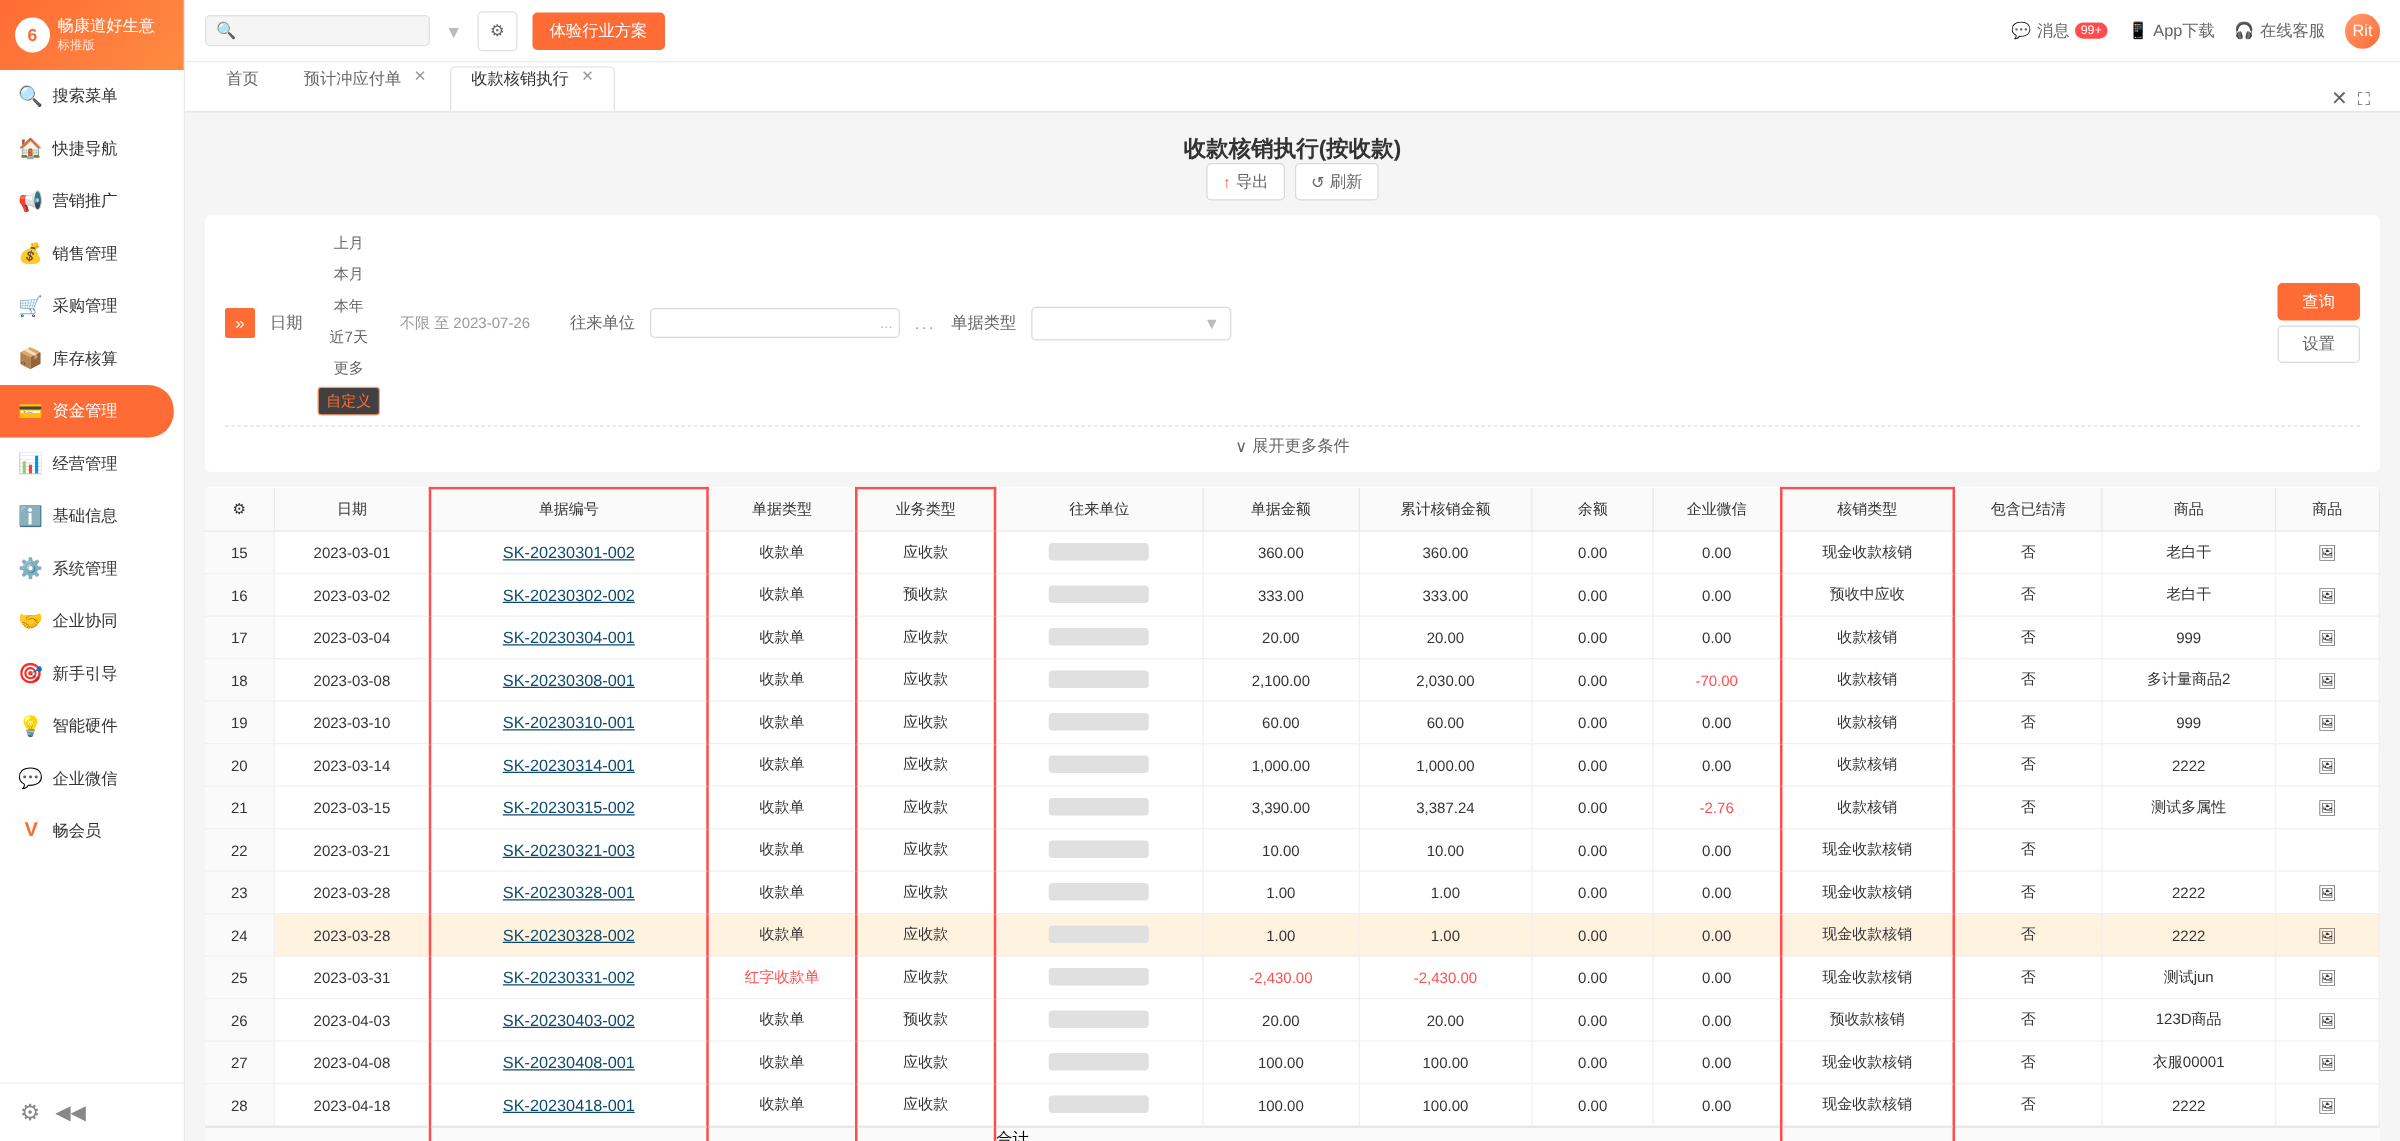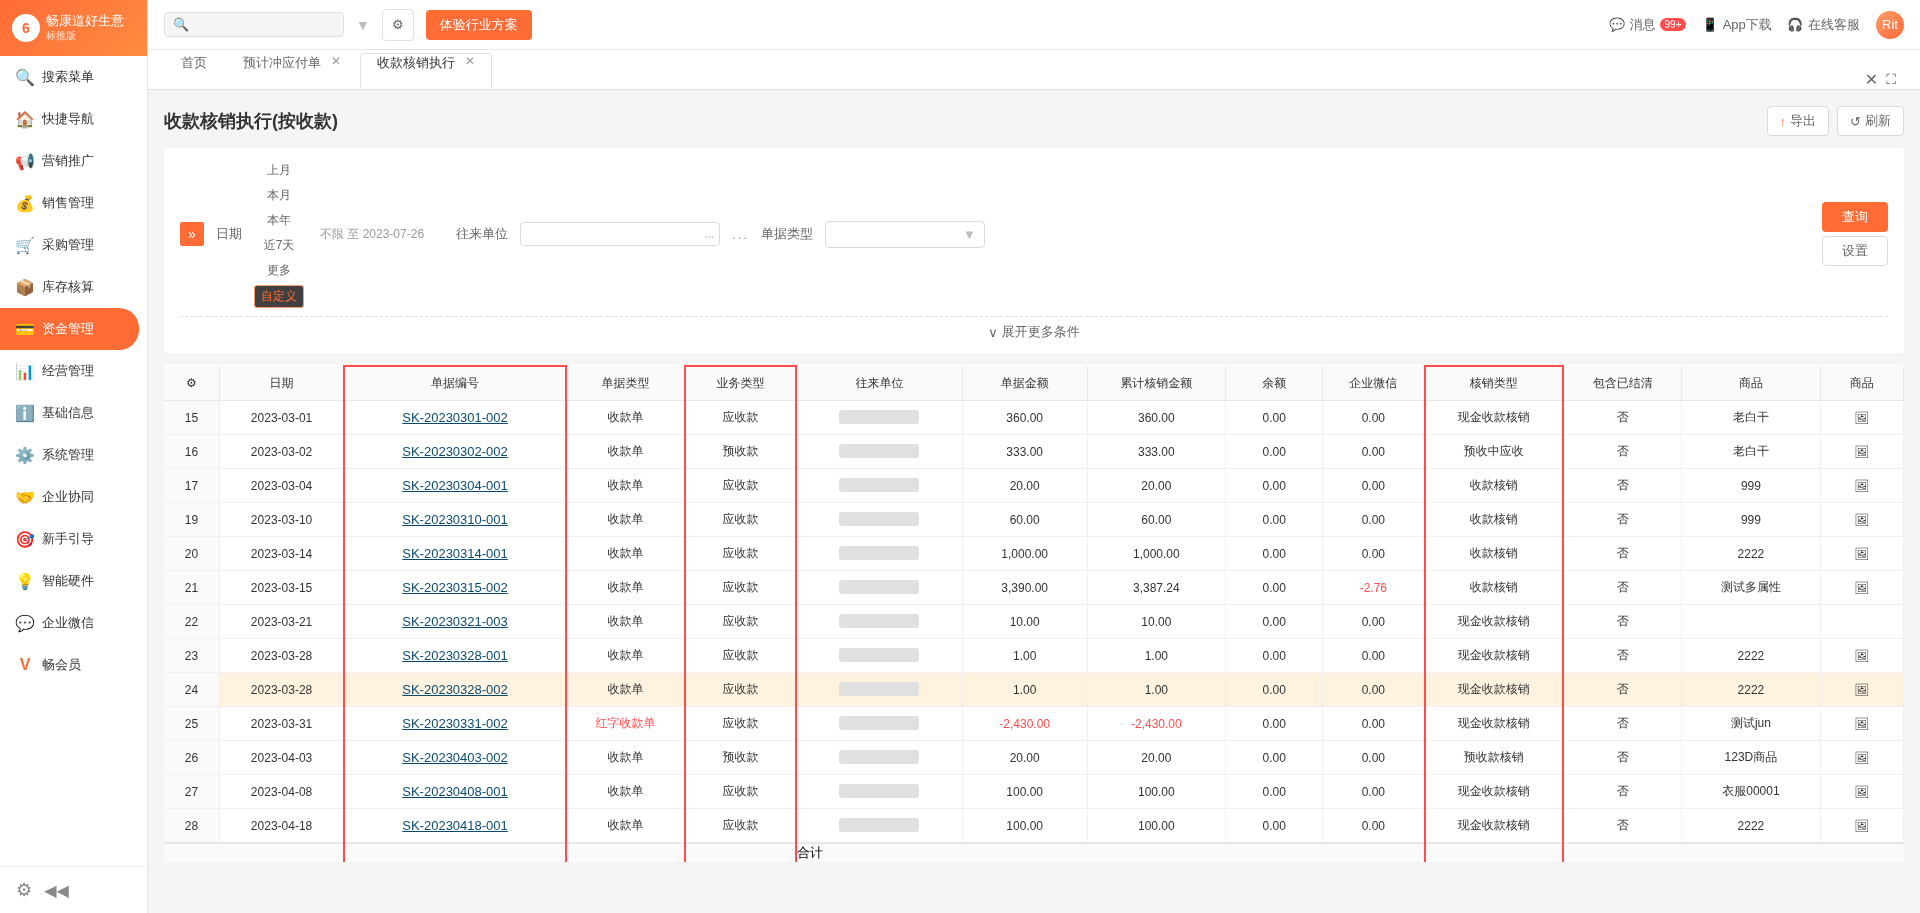--- a/index.html
+++ b/index.html
@@ -34,21 +34,21 @@
 
     
     .tabbar { height: 40px; background: #fff; display: flex; align-items: flex-end; padding: 0 16px; border-bottom: 1px solid #e0e0e0; }
     .tab { height: 36px; padding: 0 16px; display: flex; align-items: flex-start; gap: 6px; cursor: pointer; border-radius: 4px 4px 0 0; font-size: 13px; color: #666; border: 1px solid transparent; margin-right: 2px; }
     .tab.active { background: #fff; border: 1px solid #e0e0e0; border-bottom: 1px solid #fff; color: #333; font-weight: 500; }
     .tab-home { color: #666; }
     .tab-close { color: #999; font-size: 12px; cursor: pointer; margin-left: 4px; }
 
     
     .page-content { flex: 1; overflow-y: auto; padding: 16px; background: #f5f5f5; }
-    .page-header { display: flex; align-items: center; justify-content: space-between; margin-bottom: 12px; }
+    .page-header { display: flex; align-items: center; justify-content: space-between; margin-bottom: 12px; flex-direction: column; }
     .page-title { font-size: 18px; font-weight: 600; color: #333; }
     .page-actions { display: flex; gap: 8px; }
     .btn-outline { border: 1px solid #d9d9d9; background: #fff; padding: 5px 12px; border-radius: 4px; cursor: pointer; display: flex; align-items: center; gap: 4px; color: #666; font-size: 13px; }
 
     
     .filter-bar { background: #fff; border-radius: 4px; padding: 12px 16px; margin-bottom: 12px; display: flex; flex-direction: column; gap: 8px; }
     .filter-row { display: flex; align-items: center; gap: 12px; }
     .filter-expand-btn { width: 24px; height: 24px; background: #ff6b35; color: #fff; border: none; border-radius: 2px; cursor: pointer; display: flex; align-items: center; justify-content: center; font-size: 14px; flex-shrink: 0; }
     .filter-label { color: #666; font-size: 13px; flex-shrink: 0; }
     .filter-date-btns { display: flex; align-items: center; gap: 4px; flex-direction: column; }
@@ -365,20 +365,36 @@
               <td class="col-amount">20.00</td>
               <td class="col-cumwrite">20.00</td>
               <td class="col-balance">0.00</td>
               <td class="col-discount">0.00</td>
               <td class="col-writetype red-write-left red-write-right">收款核销</td>
               <td class="col-settled">否</td>
               <td class="col-goods">999</td>
               <td class="col-goodsimg">🖼</td>
             </tr>
             <tr>
+              <td class="col-serial">18</td>
+              <td class="col-date">2023-03-08</td>
+              <td class="col-billno red-border-left red-border-right"><a class="link-text" href="#">SK-20230308-001</a></td>
+              <td class="col-billtype">收款单</td>
+              <td class="col-biztype red-biz-left red-biz-right">应收款</td>
+              <td class="col-partner"><span class="blurred">██████</span></td>
+              <td class="col-amount">2,100.00</td>
+              <td class="col-cumwrite">2,030.00</td>
+              <td class="col-balance">0.00</td>
+              <td class="col-discount text-red">-70.00</td>
+              <td class="col-writetype red-write-left red-write-right">收款核销</td>
+              <td class="col-settled">否</td>
+              <td class="col-goods">多计量商品2</td>
+              <td class="col-goodsimg">🖼</td>
+            </tr>
+            <tr>
               <td class="col-serial">19</td>
               <td class="col-date">2023-03-10</td>
               <td class="col-billno red-border-left red-border-right"><a class="link-text" href="#">SK-20230310-001</a></td>
               <td class="col-billtype">收款单</td>
               <td class="col-biztype red-biz-left red-biz-right">应收款</td>
               <td class="col-partner"><span class="blurred">██████</span></td>
               <td class="col-amount">60.00</td>
               <td class="col-cumwrite">60.00</td>
               <td class="col-balance">0.00</td>
               <td class="col-discount">0.00</td>

